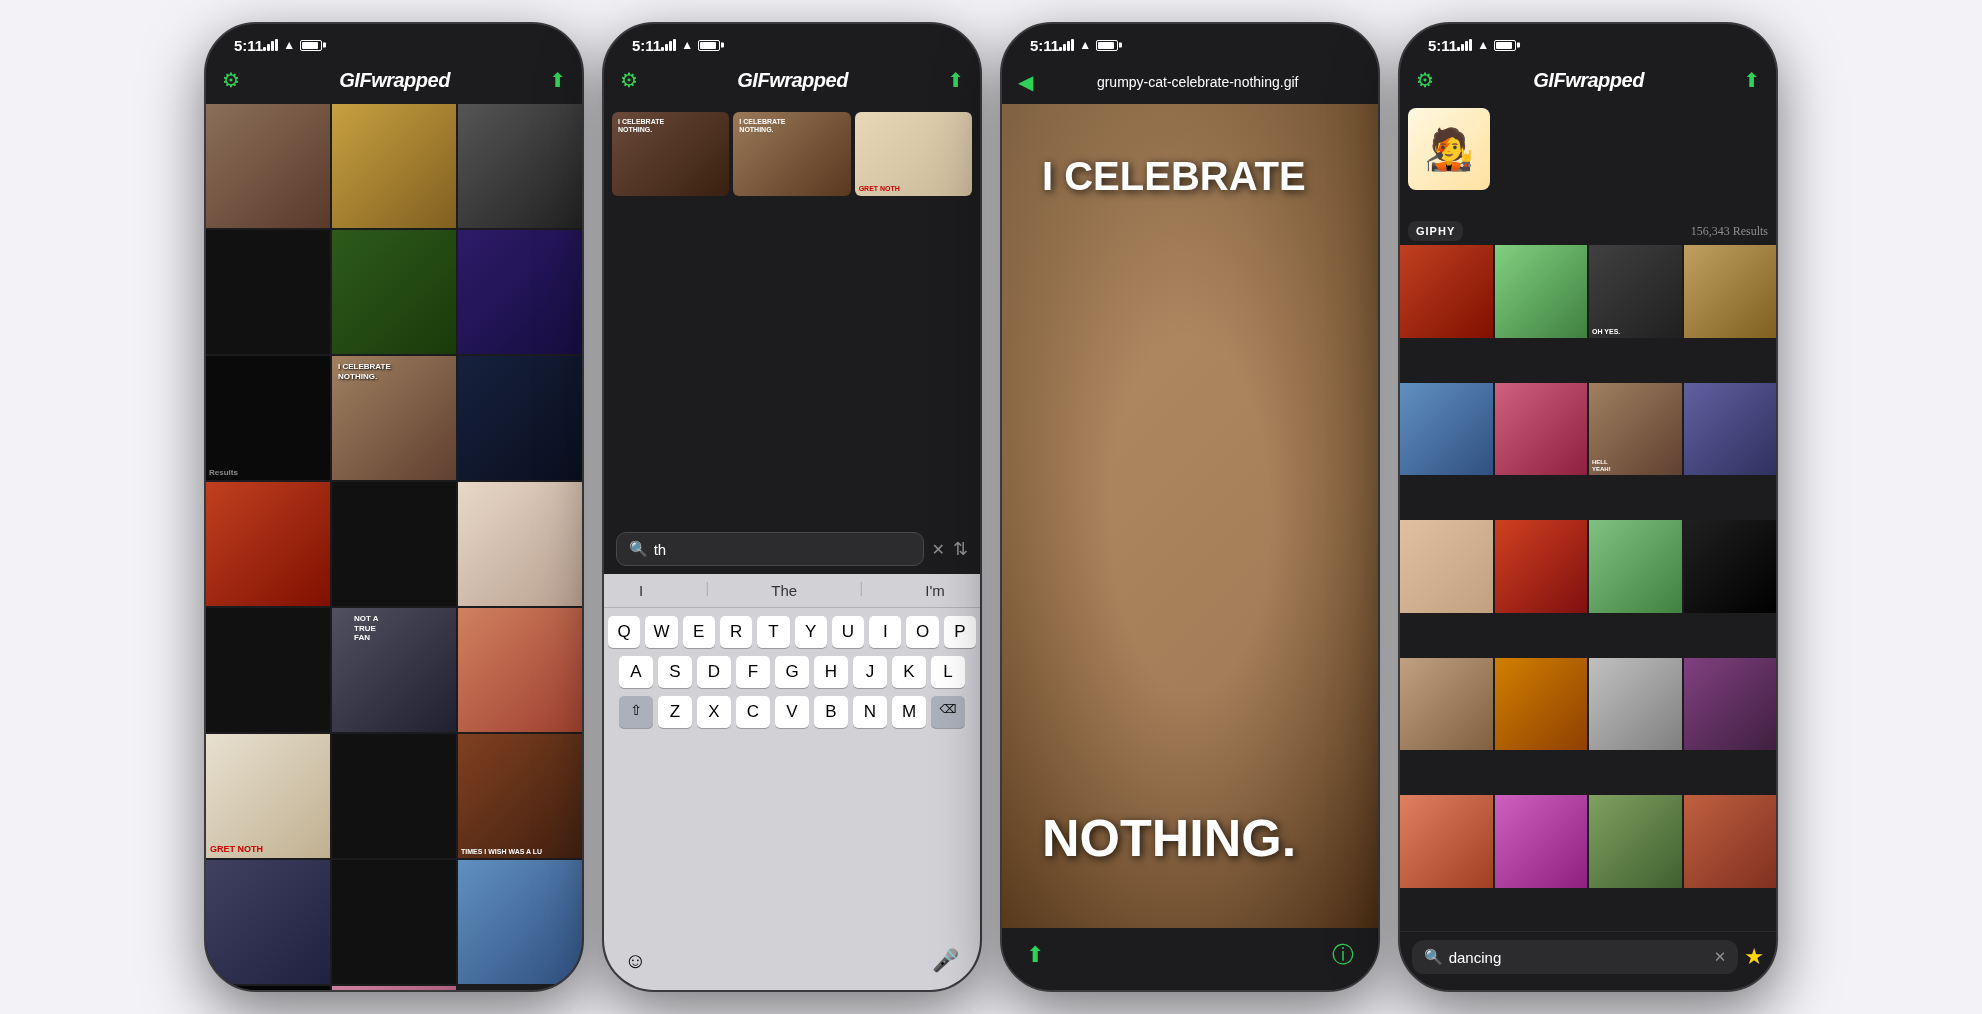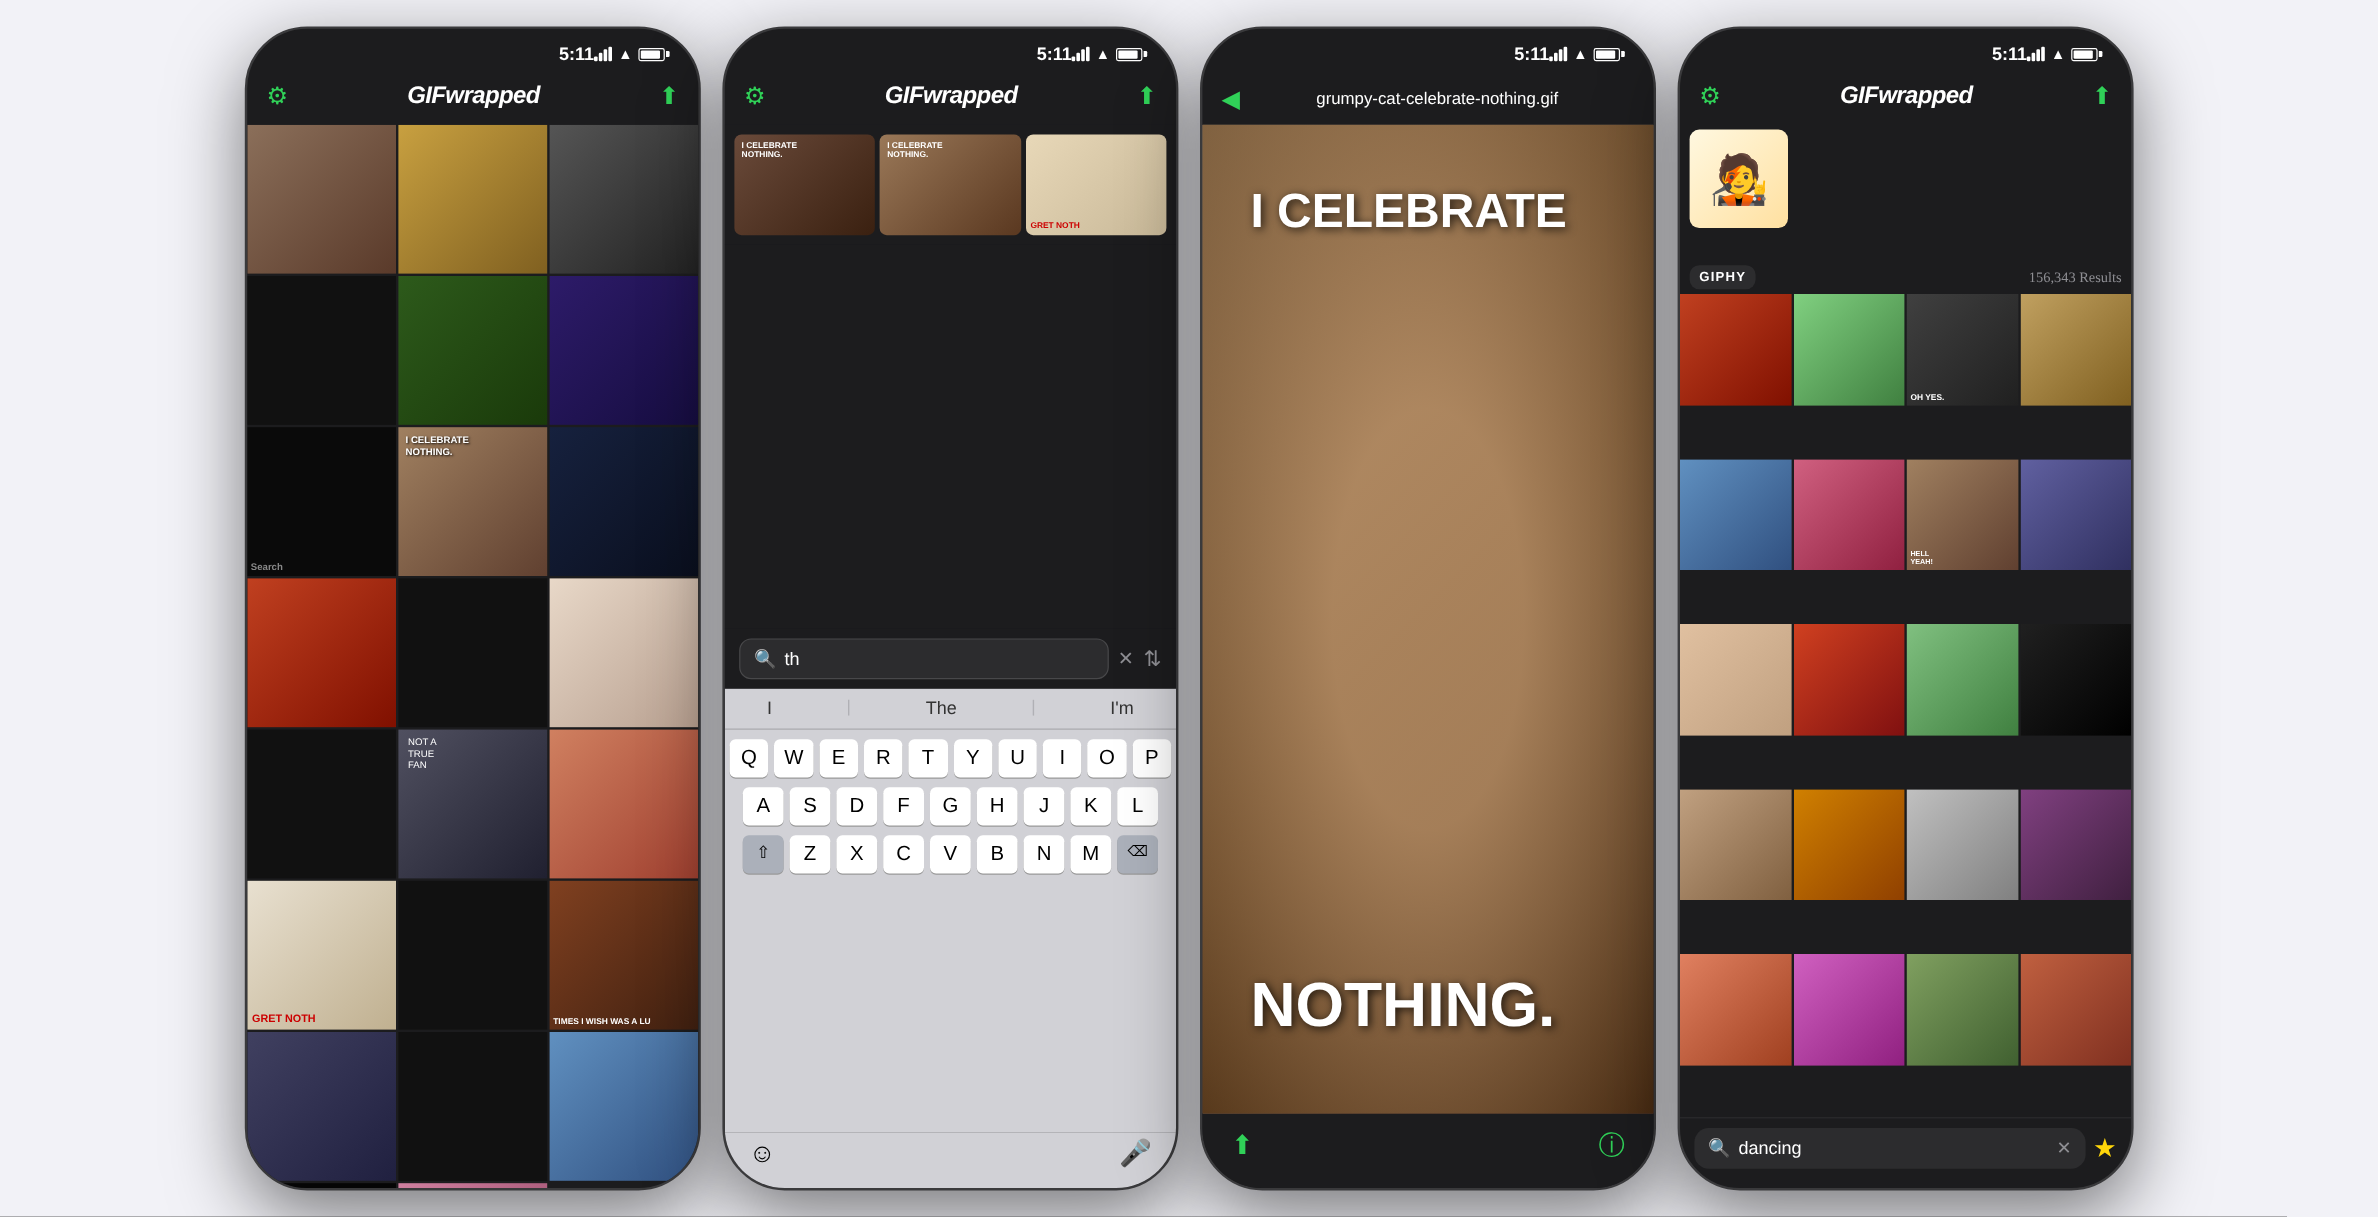--- a/index.html
+++ b/index.html
@@ -29,21 +29,21 @@
       background: #1c1c1e;
       border-radius: 52px;
       overflow: hidden;
       position: relative;
       border: 2px solid #3a3a3c;
       box-shadow: 0 20px 60px rgba(0,0,0,0.5);
       flex-shrink: 0;
     }
     .status-bar {
       display: flex;
-      justify-content: flex-end;
+      justify-content: flex-start;
       align-items: center;
       padding: 10px 28px 4px;
       color: white;
       font-size: 14px;
       font-weight: 600;
       height: 36px;
     }
     .status-bar .time { font-size: 15px; font-weight: 700; }
     .status-icons { display: flex; gap: 5px; align-items: center; }
     .signal-icon { display: flex; gap: 1px; align-items: flex-end; height: 12px; }
@@ -372,34 +372,34 @@
 
         <div class="gif-cell cell-woman"></div>
         <div class="gif-cell cell-blond"></div>
         <div class="gif-cell" style="background:linear-gradient(135deg,#555 0%,#222 100%)"></div>
 
         <div class="gif-cell" style="background:#111"></div>
         <div class="gif-cell" style="background:linear-gradient(135deg,#2d5a1b 0%,#1a3a0a 100%)"></div>
         <div class="gif-cell" style="background:linear-gradient(135deg,#2d1b69 0%,#160d40 100%)"></div>
 
         <div class="gif-cell" style="background:#0a0a0a; position:relative">
-          <span style="position:absolute;bottom:3px;left:3px;color:#888;font-size:8px;font-weight:700">Search</span>
+          <span style="position:absolute;bottom:3px;left:3px;color:#888;font-size:8px;font-weight:700">Results</span>
         </div>
         <div class="gif-cell cell-cat" style="position:relative">
           <span style="position:absolute;top:6px;left:6px;color:white;font-size:8px;font-weight:900;text-transform:uppercase;text-shadow:1px 1px 2px black;line-height:1.2">I CELEBRATE<br>NOTHING.</span>
         </div>
         <div class="gif-cell" style="background:linear-gradient(135deg,#16213e 0%,#0a0f1e 100%)"></div>
 
         <div class="gif-cell cell-dancer"></div>
         <div class="gif-cell" style="background:#111"></div>
 
         <div class="gif-cell cell-baby"></div>
         <div class="gif-cell" style="background:#111"></div>
         <div class="gif-cell" style="background:linear-gradient(135deg,#505060 0%,#202030 100%);position:relative">
-          <span style="position:absolute;top:6px;left:8px;color:white;font-size:8px;font-weight:400;text-transform:uppercase;line-height:1.2">NOT A<br>TRUE<br>FAN</span>
+          <span style="position:absolute;top:6px;left:22px;color:white;font-size:8px;font-weight:700;text-transform:uppercase;line-height:1.2">NOT A<br>TRUE<br>FAN</span>
         </div>
 
         <div class="gif-cell" style="background:linear-gradient(135deg,#d08060 0%,#a04030 100%)"></div>
         <div class="gif-cell" style="background:linear-gradient(135deg,#e8e0d0 0%,#c0b090 100%);position:relative">
           <span style="position:absolute;bottom:4px;left:4px;color:#c00;font-size:9px;font-weight:900;text-transform:uppercase">GRET NOTH</span>
         </div>
         <div class="gif-cell" style="background:#111"></div>
 
         <div class="gif-cell" style="background:linear-gradient(135deg,#804020 0%,#402010 100%);position:relative">
           <span style="position:absolute;bottom:3px;left:3px;color:white;font-size:7px;font-weight:700">TIMES I WISH WAS A LU</span>

